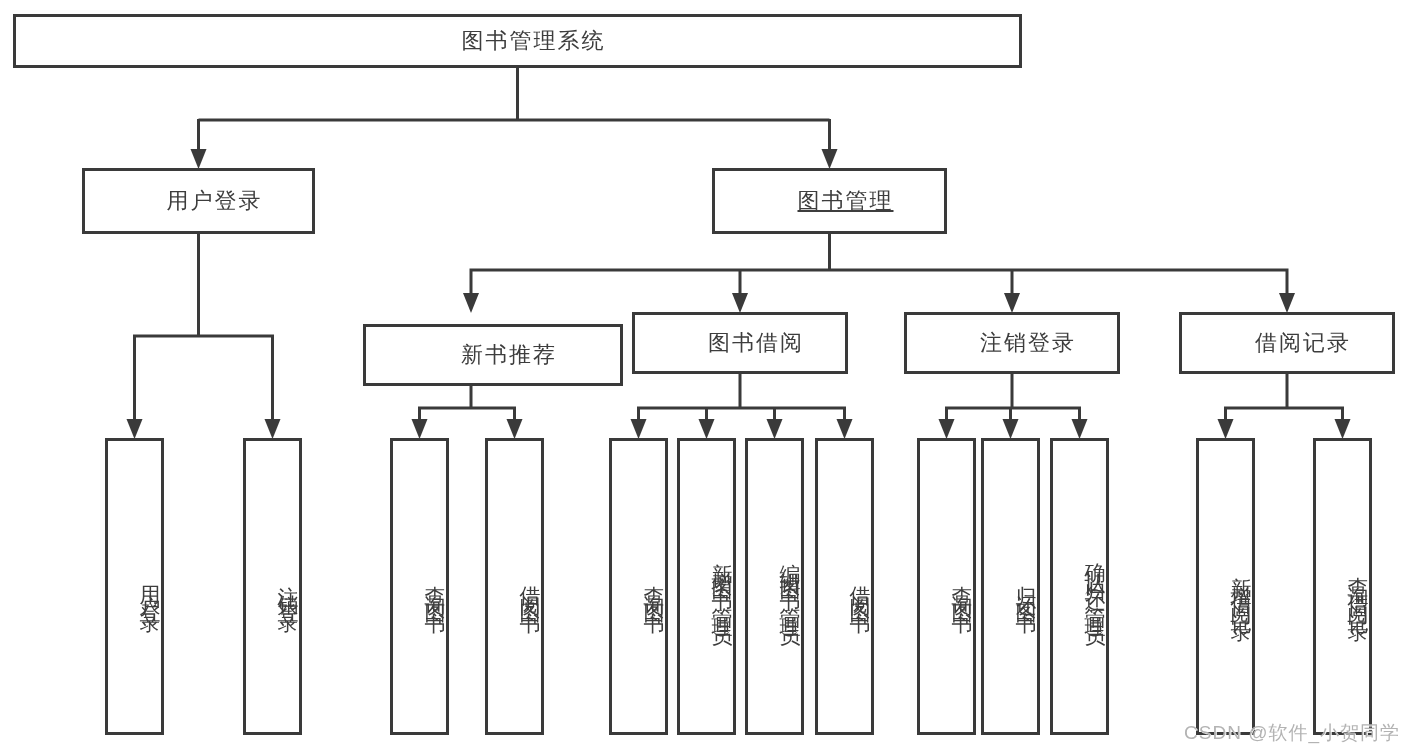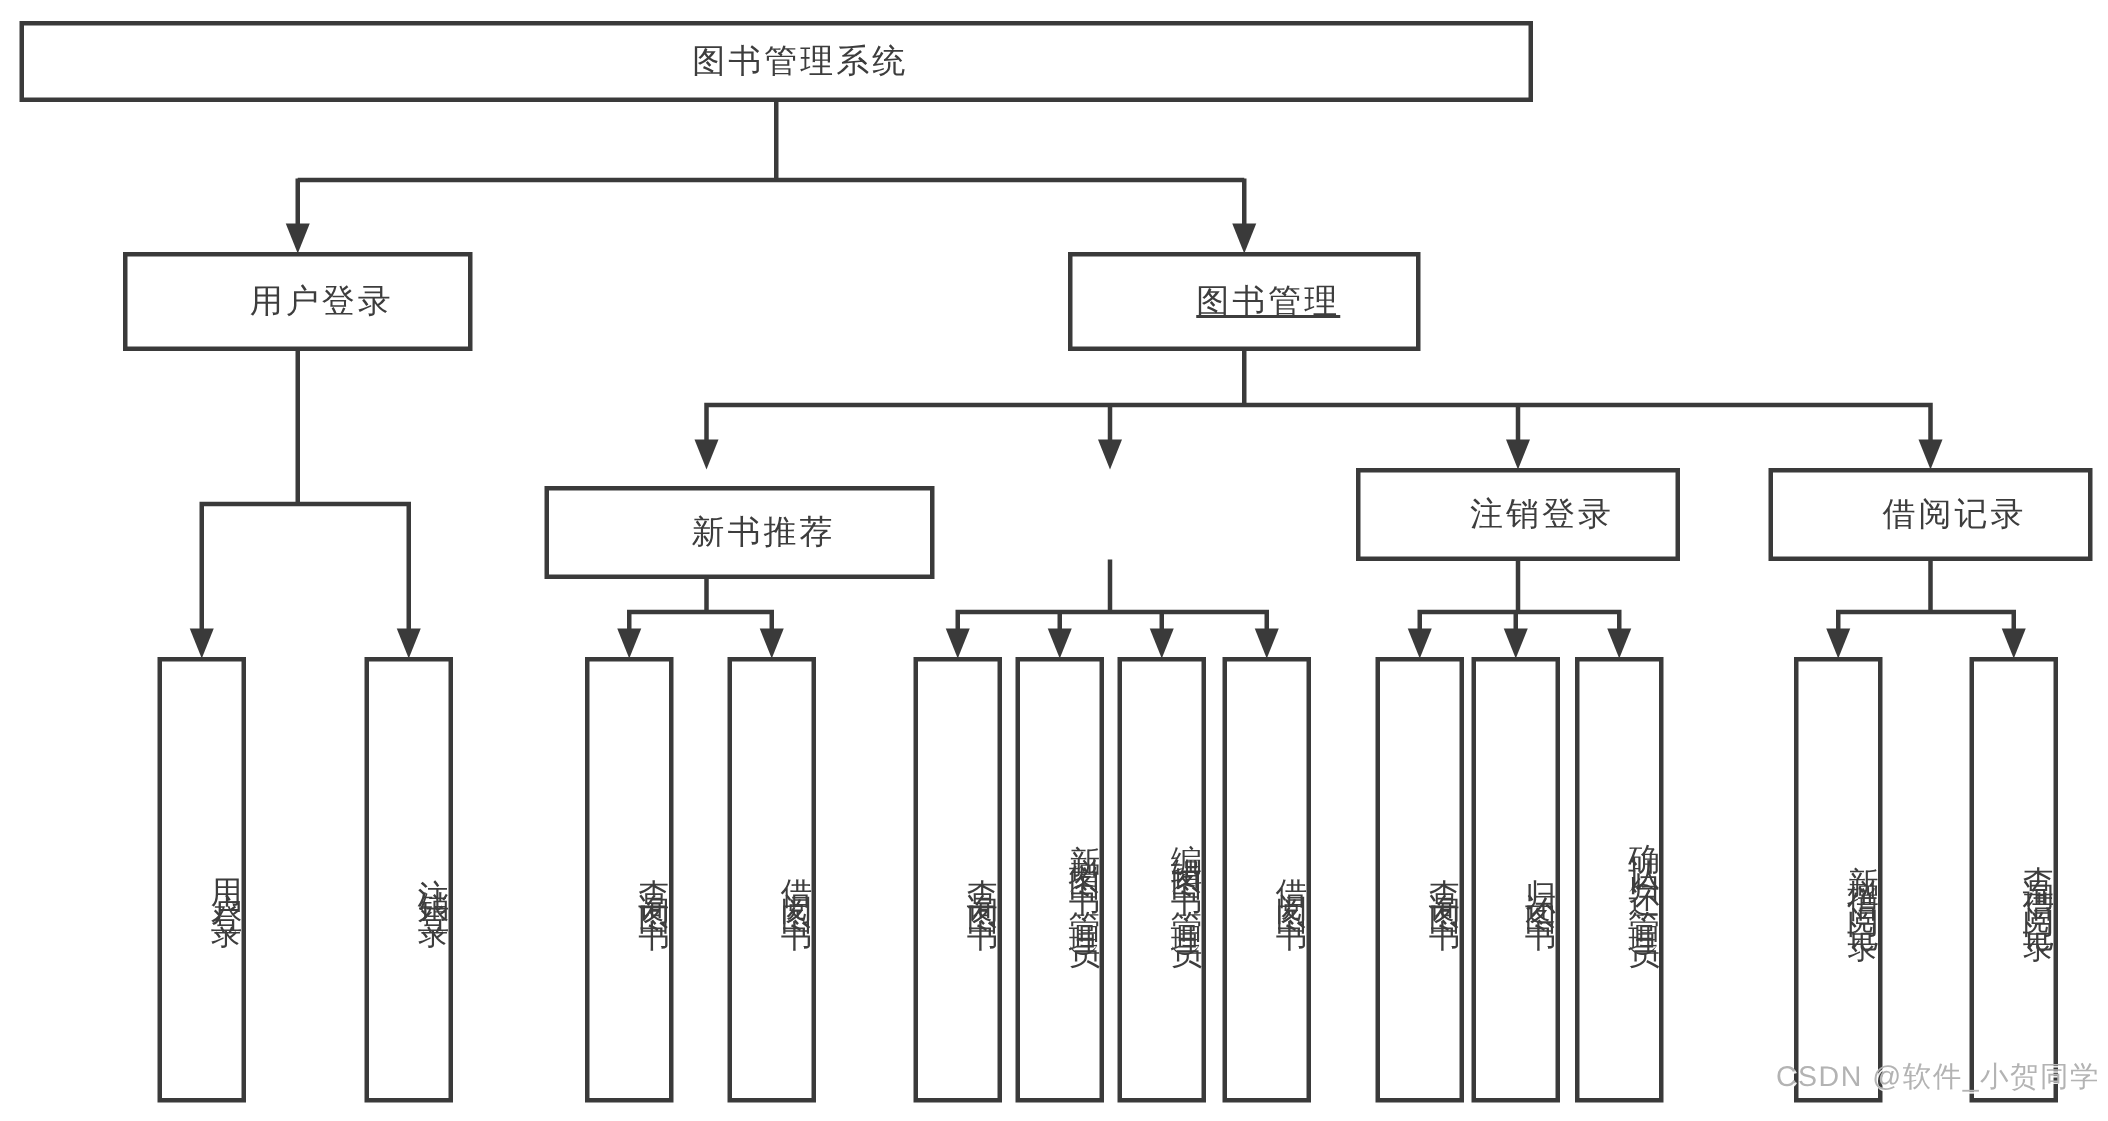--- a/index.html
+++ b/index.html
@@ -54,21 +54,21 @@
     writing-mode: vertical-rl;
     text-orientation: mixed;
     font-size: 21px;
     letter-spacing: 9px;
     line-height: 1;
     white-space: nowrap;
   }
   .watermark {
     position: absolute;
     right: 5px;
-    bottom: 16px;
+    bottom: 1px;
     font-size: 19px;
     letter-spacing: 1px;
     color: var(--watermark, #b3b3b3);
     text-shadow: 1px 1px 0 rgba(255,255,255,0.9);
     white-space: nowrap;
     z-index: 5;
   }
 </style>
 </head>
 <body>
@@ -125,20 +125,23 @@
   <div class="box" style="left:82px; top:168px; width:233px; height:66px;">
     <span class="h-label">用户登录</span>
   </div>
   <div class="box" style="left:712px; top:168px; width:235px; height:66px;text-decoration:underline;">
     <span class="h-label">图书管理</span>
   </div>
 
   <div class="box" style="left:363px; top:312px; width:260px; height:62px;margin-top:12px;">
     <span class="h-label">新书推荐</span>
   </div>
+  <div class="box" style="left:632px; top:312px; width:216px; height:62px;">
+    <span class="h-label">图书借阅</span>
+  </div>
   <div class="box" style="left:904px; top:312px; width:216px; height:62px;">
     <span class="h-label">注销登录</span>
   </div>
   <div class="box" style="left:1179px; top:312px; width:216px; height:62px;">
     <span class="h-label">借阅记录</span>
   </div>
 
   <div class="box leaf" style="left:105px; top:438px; width:59px; height:297px;">
     <span class="v-label">用户登录</span>
   </div>

